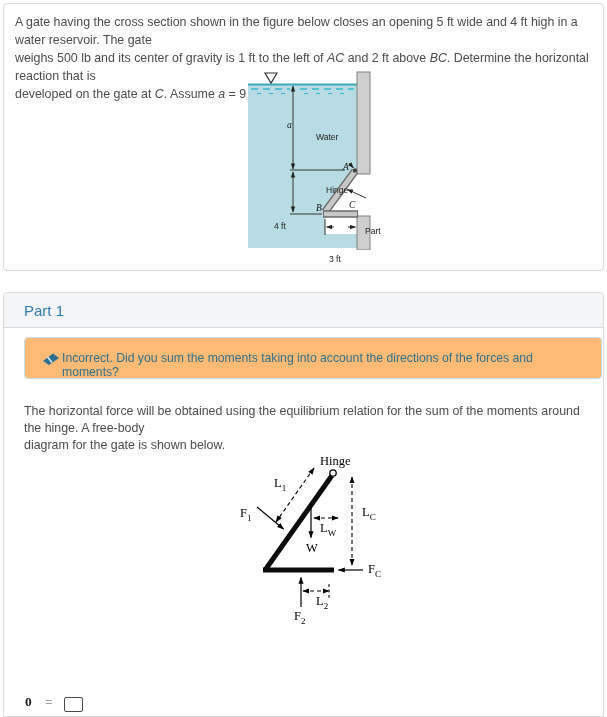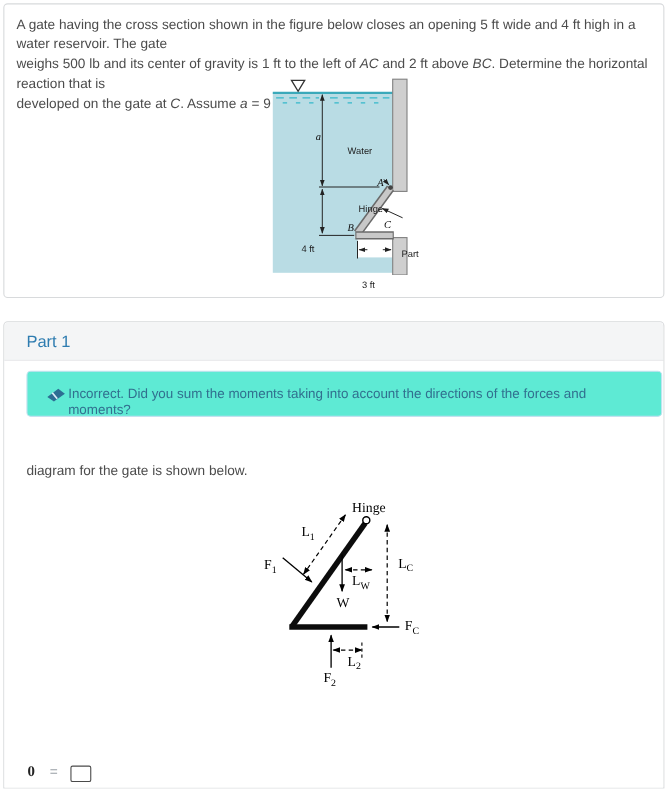--- a/index.html
+++ b/index.html
@@ -17,21 +17,21 @@
   .fpoint{position:absolute;font-family:"Liberation Serif",serif;font-style:italic;
           font-size:9.5px;color:#111;line-height:9px;}
   
   .part-panel{position:absolute;left:3px;top:292px;width:601px;height:425px;
         border:1px solid #d8dadc;border-radius:4px 4px 0 0;background:#fff;box-sizing:border-box;}
   .part-header{height:35px;background:#f4f5f6;border-bottom:1px solid #d8dadc;
         border-radius:4px 4px 0 0;box-sizing:border-box;}
   .part-title{display:inline-block;padding:9px 0 0 20px;font-size:15px;color:#2e7cb0;}
   .part-body{position:relative;height:388px;background:#fff;}
   .alert{position:absolute;left:20px;top:9px;width:578px;height:42px;box-sizing:border-box;
-        background:#5eead4;border:1px solid #c3e1ef;border-radius:4px;}
+        background:#fdba74;border:1px solid #c3e1ef;border-radius:4px;}
   .alert-icon{position:absolute;left:17px;top:13px;width:18px;height:16px;}
   .alert-text{position:absolute;left:37px;top:13px;right:10px;font-size:12.2px;color:#31708f;}
   .body-text{position:absolute;left:20px;margin:0;width:565px;font-size:12.4px;
         line-height:17px;color:#4c4c4c;}
   
   .fbd{position:absolute;left:228px;top:119px;width:160px;height:182px;}
   .fbd svg{position:absolute;left:0;top:0;}
   .fl{position:absolute;font-family:"Liberation Serif",serif;font-size:12.5px;color:#000;
       line-height:12px;white-space:nowrap;}
   .fl sub{font-size:9px;}
@@ -111,21 +111,21 @@
     <div class="part-body">
 
       <div class="alert">
         <svg class="alert-icon" viewBox="0 0 18 16">
           <polygon points="1,10 11,2.5 17,7 7,14" fill="#2d6e93"></polygon>
           <line x1="5.5" y1="6" x2="10" y2="11.5" stroke="#d9edf7" stroke-width="1.6"></line>
         </svg>
         <span class="alert-text">Incorrect. Did you sum the moments taking into account the directions of the forces and moments?</span>
       </div>
 
-      <p class="body-text" style="top:75px"><br><span>diagram for the gate is shown below.</span></p>
+      <p class="body-text" style="top:75px"><span>The horizontal force will be obtained using the equilibrium relation for the sum of the moments around the hinge. A free-body</span><br><span>diagram for the gate is shown below.</span></p>
 
       <div class="fbd">
         <svg width="160" height="182" viewBox="0 0 160 182">
           <defs>
             <marker id="ba" markerWidth="8" markerHeight="7" refX="6.3" refY="2.6" orient="auto-start-reverse" markerUnits="userSpaceOnUse">
               <path d="M0,0 L7,2.6 L0,5.2 Z" fill="#000"></path>
             </marker>
           </defs>
 
           <line x1="100" y1="28.5" x2="33.5" y2="122.5" stroke="#0c0c0c" stroke-width="5"></line>

